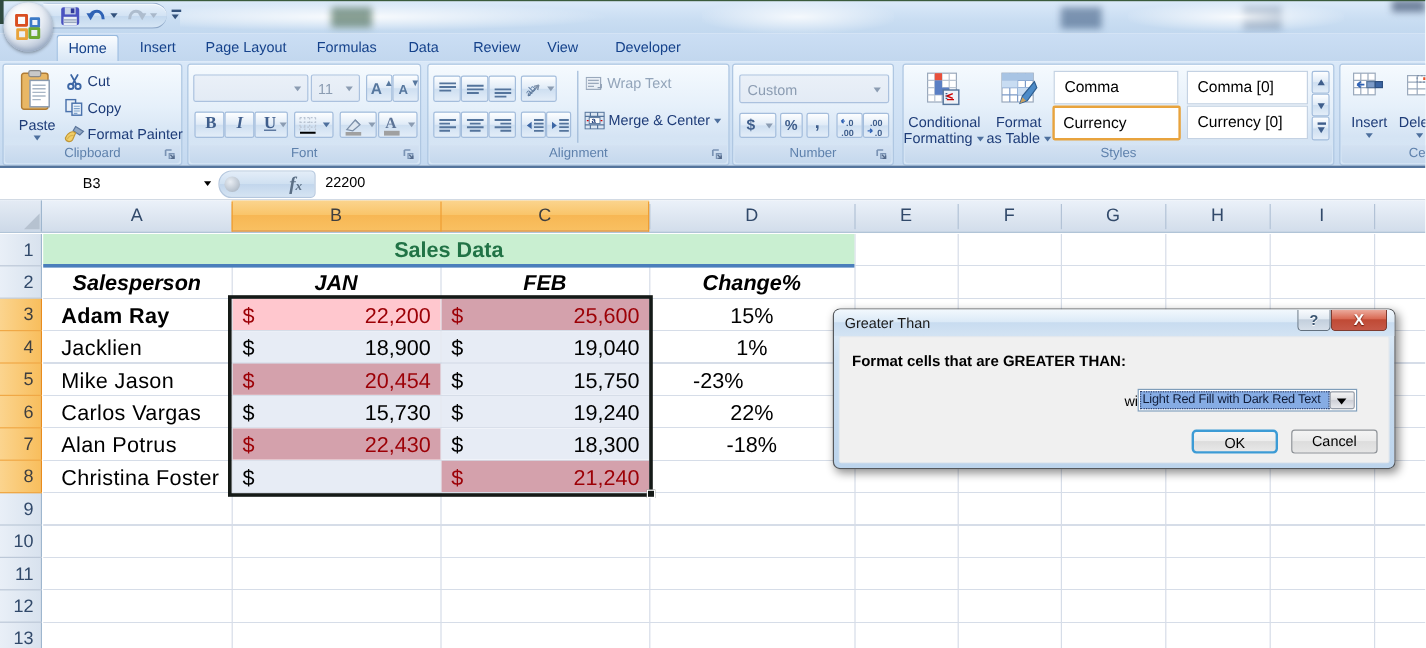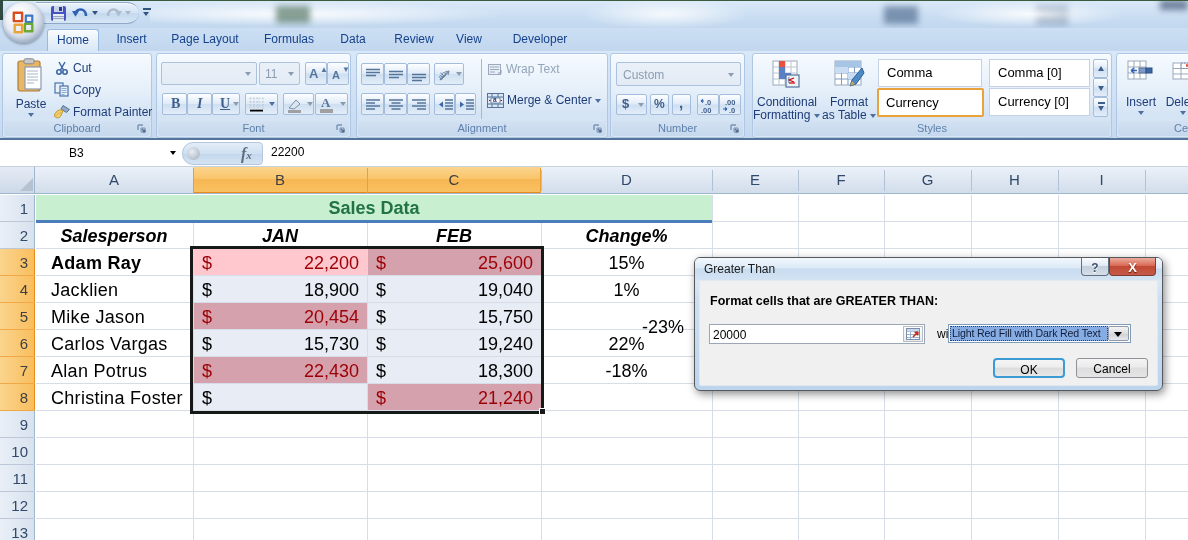--- a/index.html
+++ b/index.html
@@ -512,21 +512,21 @@
   <div class="cell " style="left:376px;top:276px;">$</div>
   <div class="cell " style="left:367px;top:276px;width:166px;text-align:right;">19,040</div>
   <div class="cell" style="left:541px;top:276px;width:171px;text-align:center;">1%</div>
   <div class="cell" style="left:51px;top:303px;width:150px;letter-spacing:0.3px;">Mike Jason</div>
   <div class="abs" style="left:194px;top:303px;width:173px;height:26px;background:#D4A1AC;"></div>
   <div class="cell red" style="left:202px;top:303px;">$</div>
   <div class="cell red" style="left:193px;top:303px;width:166px;text-align:right;">20,454</div>
   <div class="abs" style="left:368px;top:303px;width:173px;height:26px;background:#E7ECF5;"></div>
   <div class="cell " style="left:376px;top:303px;">$</div>
   <div class="cell " style="left:367px;top:303px;width:166px;text-align:right;">15,750</div>
-  <div class="cell" style="left:513px;top:303px;width:171px;text-align:right;margin-top:10px;">-23%</div>
+  <div class="cell" style="left:513px;top:303px;width:171px;text-align:center;">-23%</div>
   <div class="cell" style="left:51px;top:330px;width:150px;letter-spacing:0.3px;">Carlos Vargas</div>
   <div class="abs" style="left:194px;top:330px;width:173px;height:26px;background:#E7ECF5;"></div>
   <div class="cell " style="left:202px;top:330px;">$</div>
   <div class="cell " style="left:193px;top:330px;width:166px;text-align:right;">15,730</div>
   <div class="abs" style="left:368px;top:330px;width:173px;height:26px;background:#E7ECF5;"></div>
   <div class="cell " style="left:376px;top:330px;">$</div>
   <div class="cell " style="left:367px;top:330px;width:166px;text-align:right;">19,240</div>
   <div class="cell" style="left:541px;top:330px;width:171px;text-align:center;">22%</div>
   <div class="cell" style="left:51px;top:357px;width:150px;letter-spacing:0.3px;">Alan Potrus</div>
   <div class="abs" style="left:194px;top:357px;width:173px;height:26px;background:#D4A1AC;"></div>
@@ -554,31 +554,20 @@
     <div class="abs" style="left:386px;top:0px;width:28px;height:18px;border:1px solid #62707E;border-top:none;border-radius:0 0 4px 4px;
        background:linear-gradient(#FAFCFE,#E2EAF2 45%,#C3CFDD 50%,#D6DFE9);text-align:center;">
        <span style="font-size:12px;font-weight:bold;color:#39536F;line-height:17px;text-shadow:0 1px 0 #fff;">?</span></div>
     <div class="abs" style="left:414px;top:0px;width:47px;height:18px;border:1px solid #7E3B30;border-top:none;border-radius:0 0 4px 4px;
        background:linear-gradient(#ECAC9E,#D96A54 45%,#C04A35 50%,#C65948);text-align:center;">
        <span style="font-size:13px;font-weight:bold;color:#FFF;line-height:16px;text-shadow:0 1px 1px #5E1408;">X</span></div>
 
     <div class="abs" style="left:4px;top:22px;width:459px;height:106px;border-radius:2px;background:#F0F0F0;border:1px solid #E3E8ED;"></div>
     <div class="abs" style="left:15px;top:36px;font-size:12.5px;font-weight:bold;color:#000;">Format cells that are GREATER THAN:</div>
 
-    <div class="abs" style="left:14px;top:66px;width:216px;height:20px;background:#fff;border:1px solid #9BA7B7;">
-      <span style="position:absolute;left:3px;top:3px;font-size:12px;color:#000;">20000</span>
-      <div class="abs" style="right:1px;top:1px;width:20px;height:16px;border:1px solid #B5BDC8;background:linear-gradient(#FDFDFD,#E8EBF0);">
-        <svg width="14" height="12" style="position:absolute;left:2px;top:1px;" viewBox="0 0 14 12">
-          <rect x="0.5" y="0.5" width="13" height="11" fill="#fff" stroke="#7C8FA8" stroke-width="1"></rect>
-          <path d="M1 3.5h12M1 6.5h12M1 9.5h12M4.5 1v10" stroke="#9AB0D0" stroke-width="1"></path>
-          <rect x="1" y="1" width="12" height="2.5" fill="#C8D8EE"></rect>
-          <path d="M12 4 L7 9 M12 4 l-0.5 3.5 M12 4 l-3.5 0.5" stroke="#C03018" stroke-width="1.6" fill="none"></path>
-        </svg>
-      </div>
-    </div>
     <div class="abs" style="left:242px;top:69px;font-size:12px;color:#000;">with</div>
 
     <div class="abs" style="left:253px;top:66px;width:183px;height:19px;border:1px solid #7F9DB9;background:#fff;">
       <div class="abs" style="left:1px;top:1px;width:158px;height:15px;background:#86ACE4;outline:1px dotted #30406A;outline-offset:-1px;">
         <span style="position:absolute;left:2px;top:1px;font-size:10.6px;color:#101C38;white-space:nowrap;letter-spacing:-0.15px;">Light Red Fill with Dark Red Text</span>
       </div>
       <div class="abs" style="right:1px;top:1px;width:21px;height:15px;border:1px solid #939AA5;border-radius:2px;background:linear-gradient(#F4F4F4,#DDDEE2 50%,#CDCfD6 50%,#E8E9ED);">
         <span class="abs" style="left:5px;top:5px;">
             <span class="trib" style="border-left-width:4px;border-right-width:4px;border-top-width:5px;"></span>
           </span>

